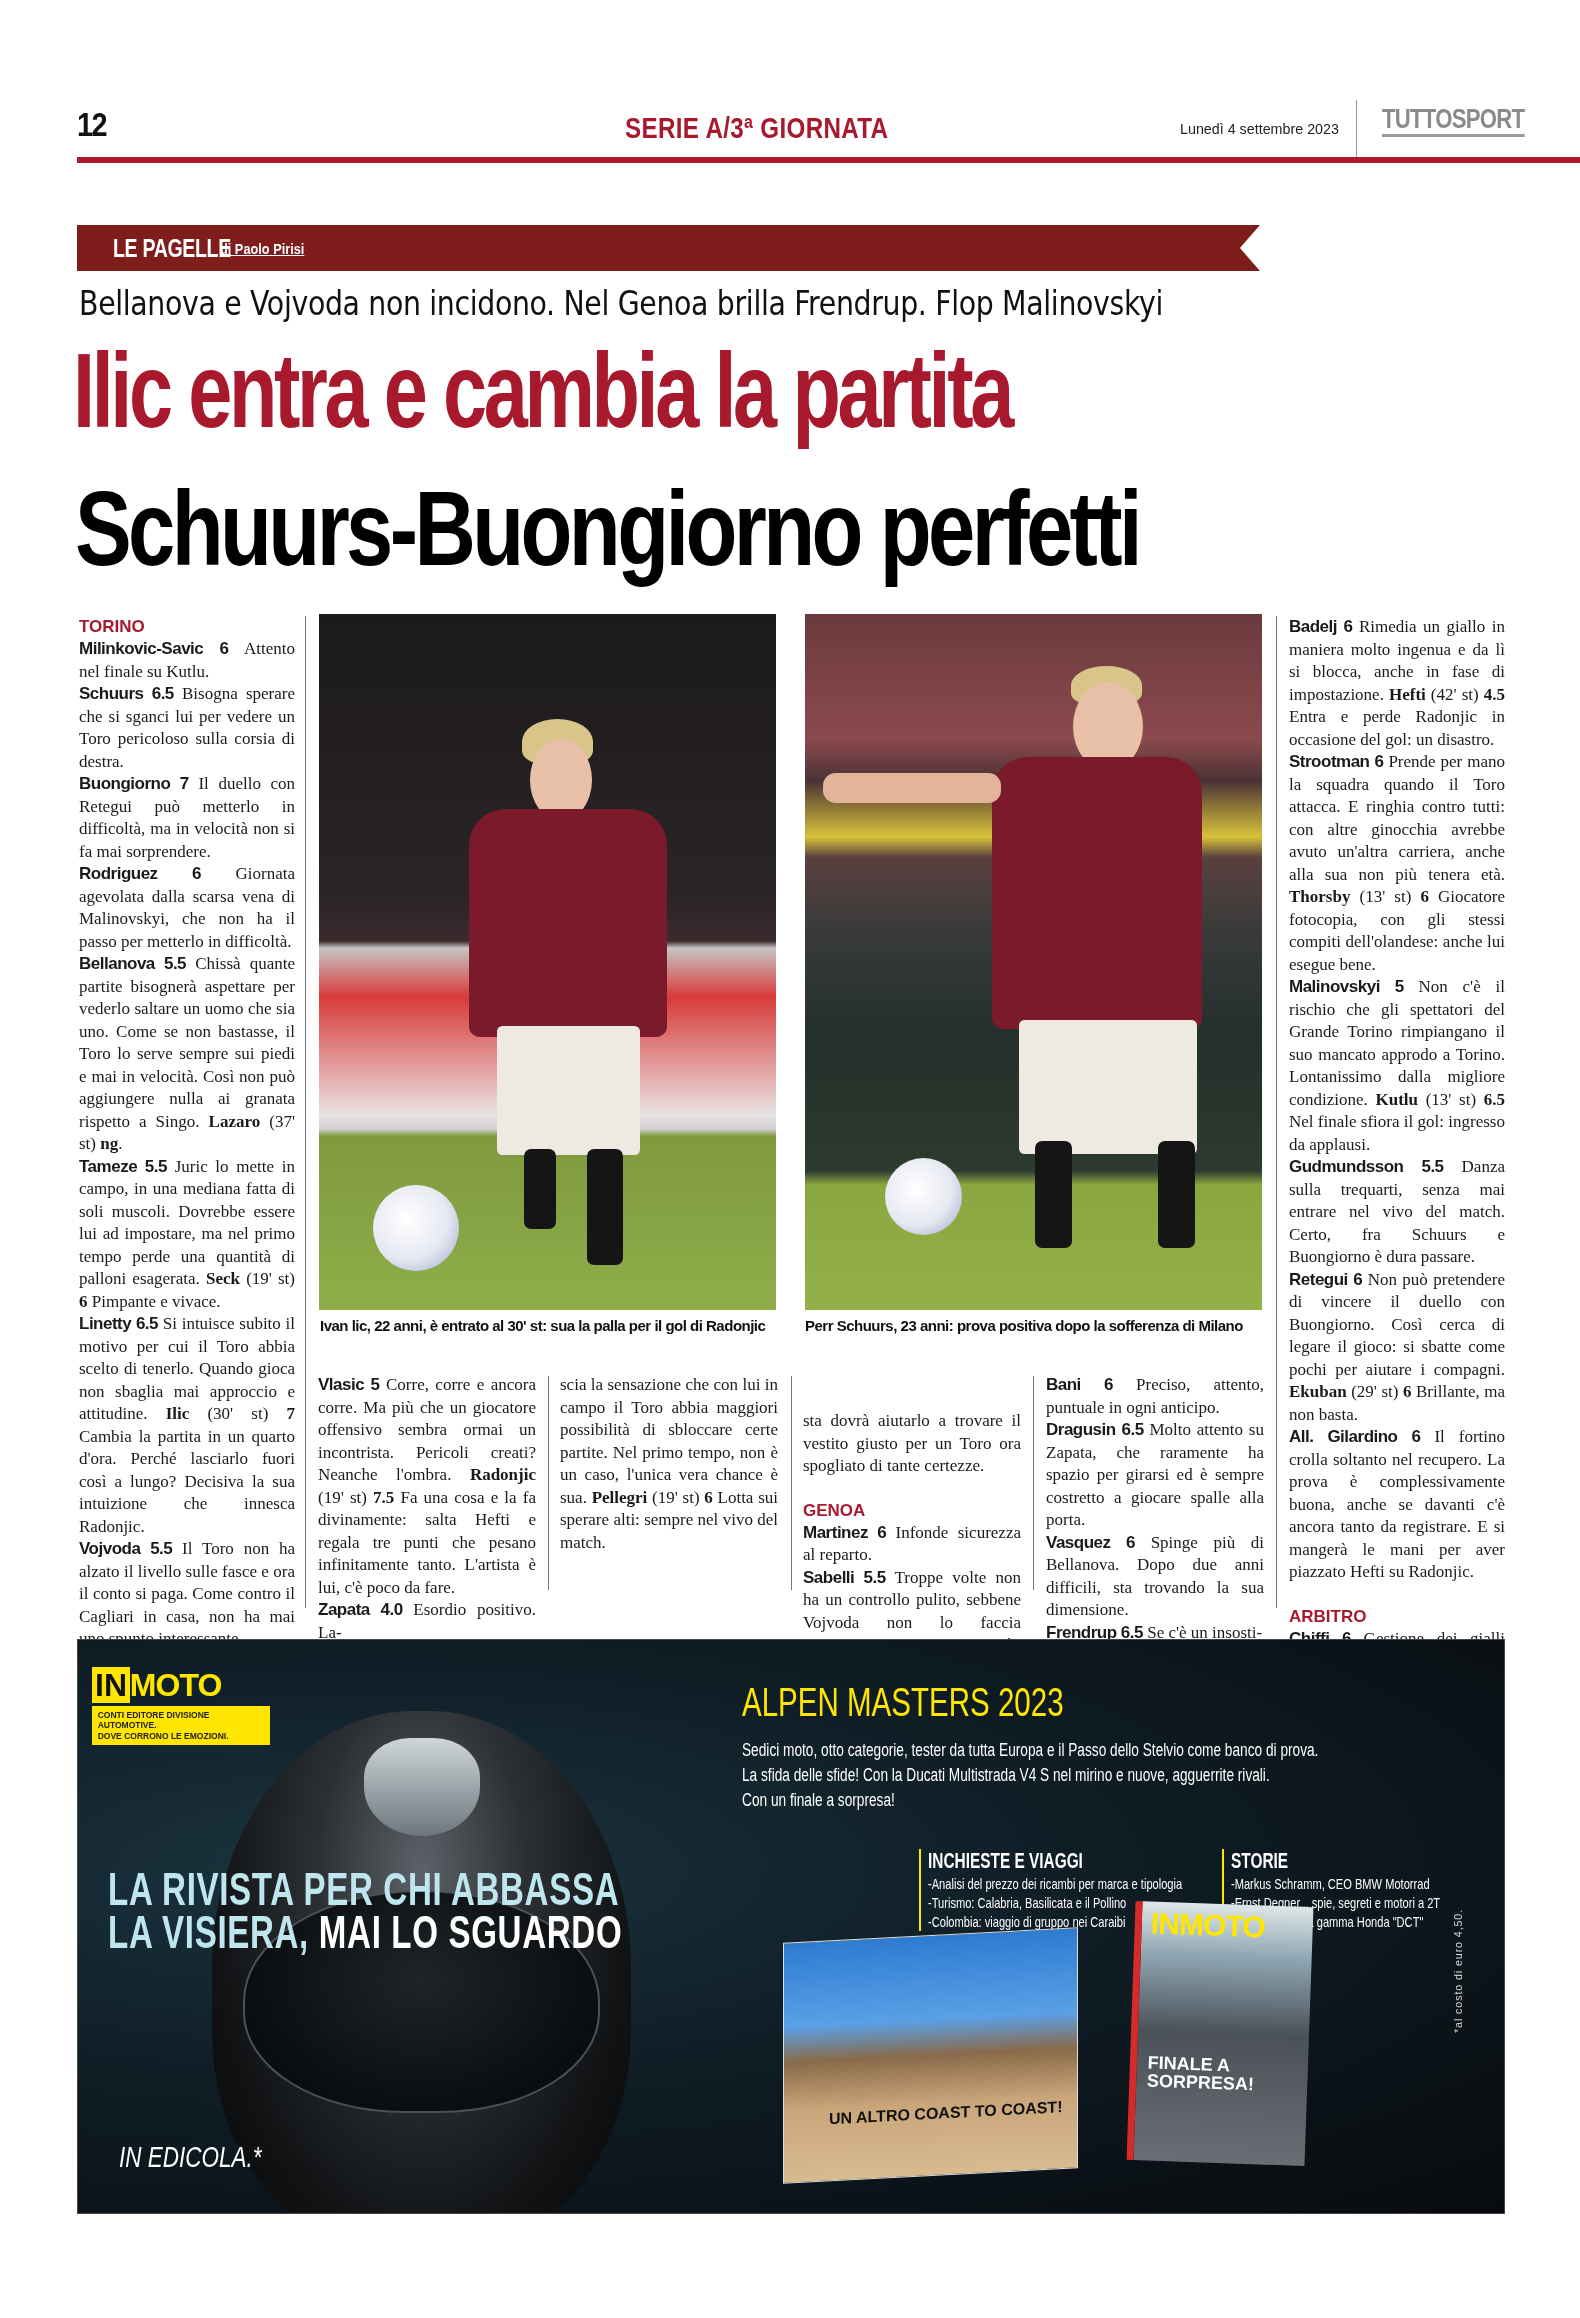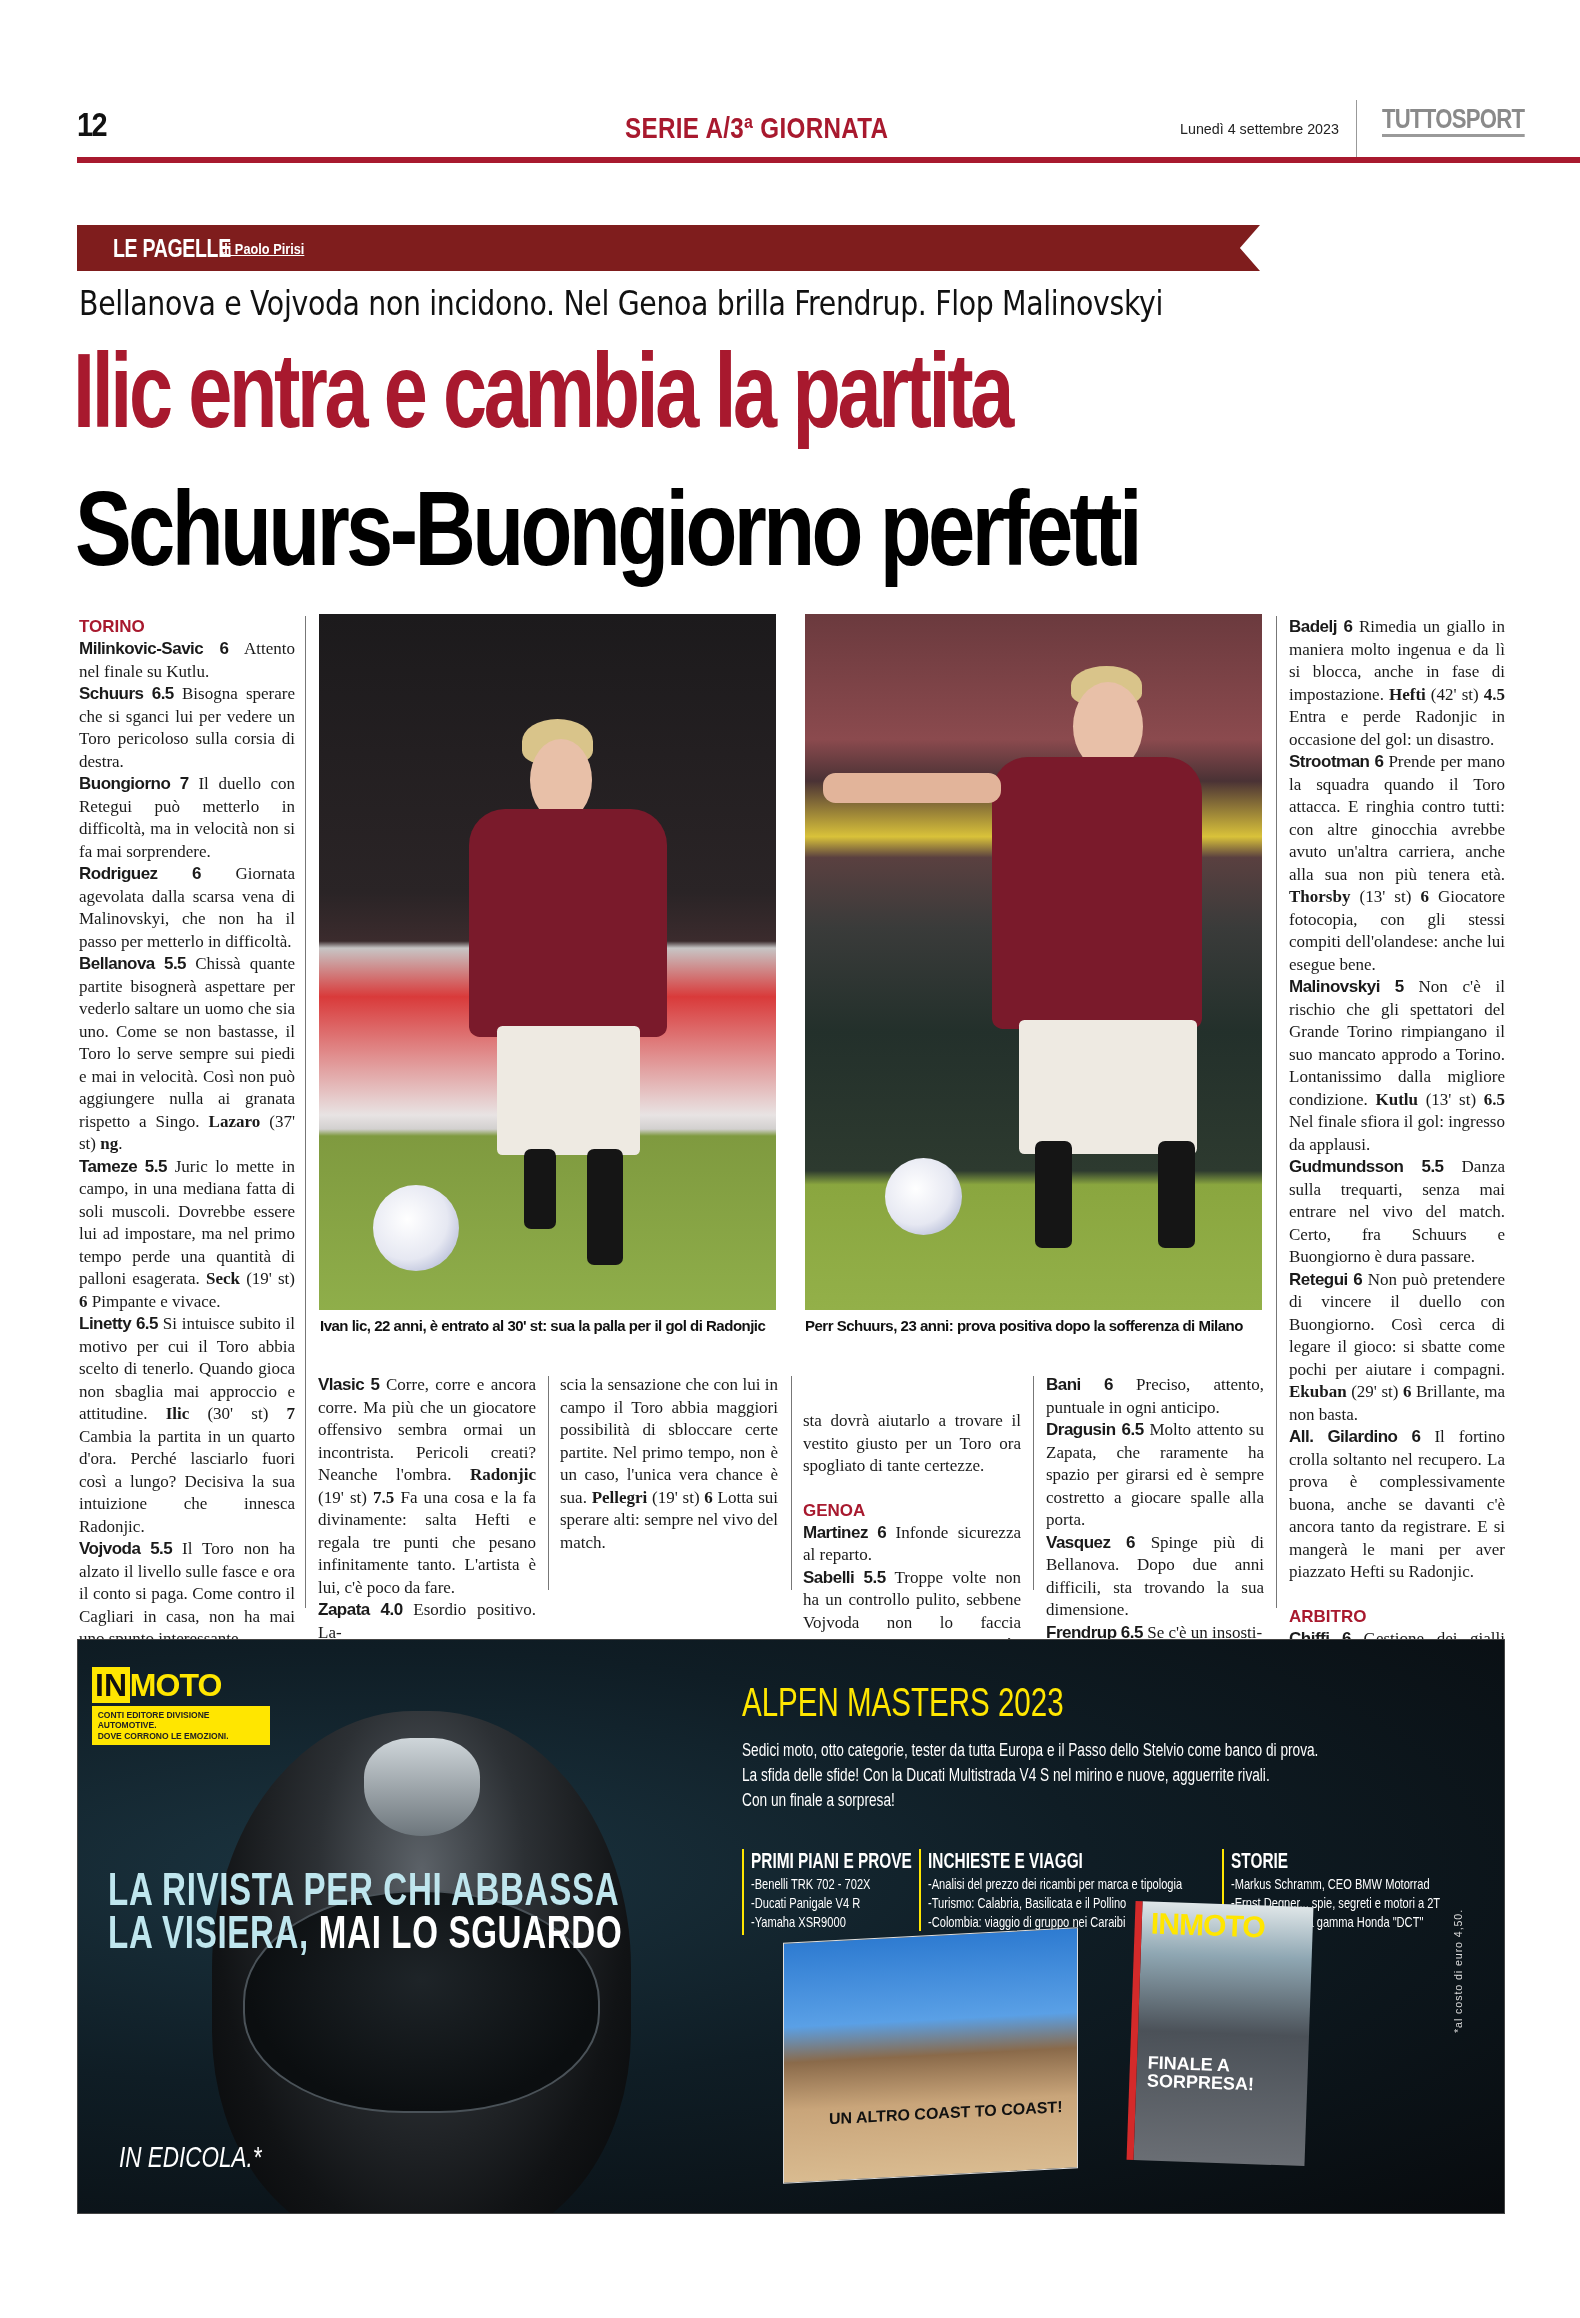--- a/index.html
+++ b/index.html
@@ -204,26 +204,20 @@
   </div>
   <div class="edicola">IN EDICOLA.*</div>
 
   <div class="alpen-title">ALPEN MASTERS 2023</div>
   <div class="alpen-body">
     <div>Sedici moto, otto categorie, tester da tutta Europa e il Passo dello Stelvio come banco di prova.</div>
     <div>La sfida delle sfide! Con la Ducati Multistrada V4 S nel mirino e nuove, agguerrite rivali.</div>
     <div>Con un finale a sorpresa!</div>
   </div>
 
-  <div class="sec sec1">
-    <span class="sec-title">PRIMI PIANI E PROVE</span>
-    <span class="sec-item">-Benelli TRK 702 - 702X</span>
-    <span class="sec-item">-Ducati Panigale V4 R</span>
-    <span class="sec-item">-Yamaha XSR9000</span>
-  </div>
   <div class="sec sec2">
     <span class="sec-title">INCHIESTE E VIAGGI</span>
     <span class="sec-item">-Analisi del prezzo dei ricambi per marca e tipologia</span>
     <span class="sec-item">-Turismo: Calabria, Basilicata e il Pollino</span>
     <span class="sec-item">-Colombia: viaggio di gruppo nei Caraibi</span>
   </div>
   <div class="sec sec3">
     <span class="sec-title">STORIE</span>
     <span class="sec-item">-Markus Schramm, CEO BMW Motorrad</span>
     <span class="sec-item">-Ernst Degner... spie, segreti e motori a 2T</span>

